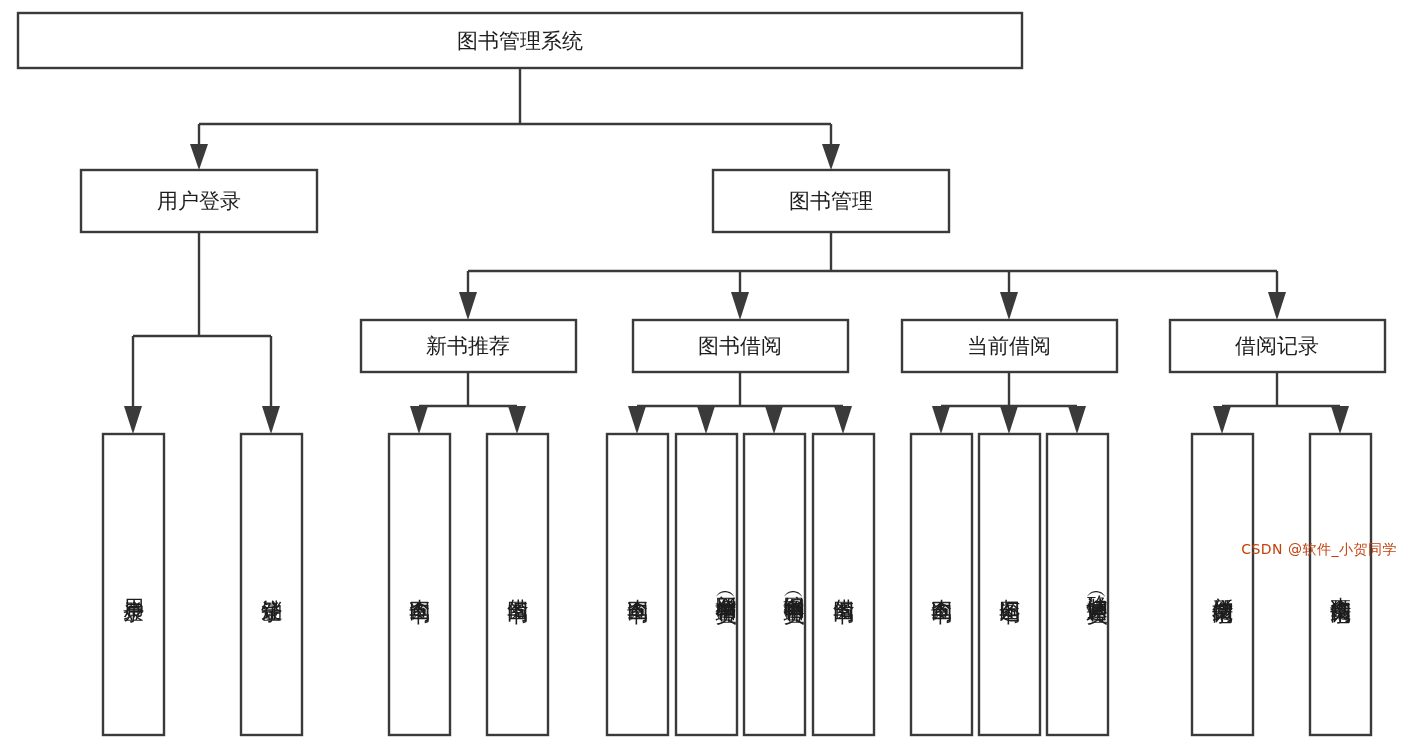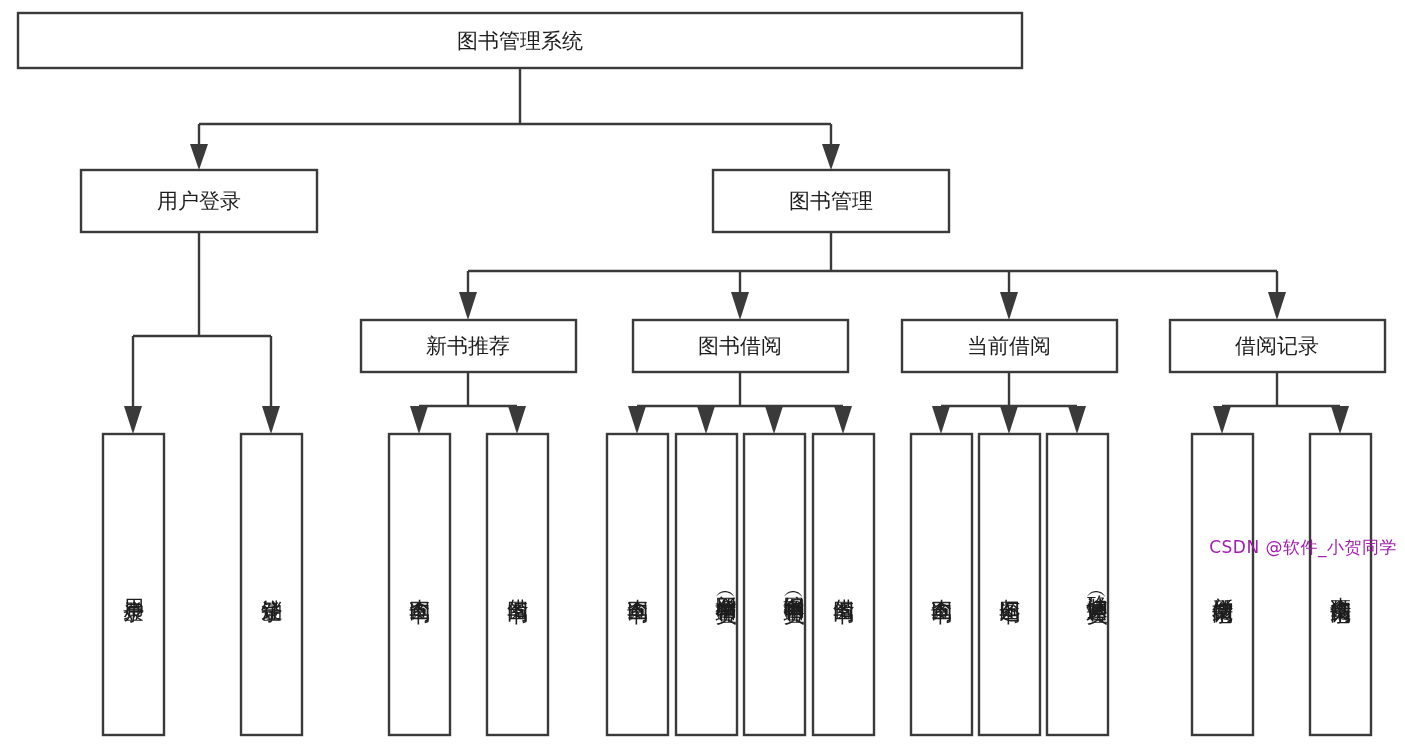--- a/index.html
+++ b/index.html
@@ -60,22 +60,22 @@
     letter-spacing: 1.5px;
     text-align: center;
     white-space: nowrap;
     pointer-events: none;
   }
   .watermark {
     position: absolute;
     right: 8px;
     bottom: 6px;
     font-family: "DejaVu Sans", "Liberation Sans", sans-serif;
-    font-size: 17px;
-    color: #a21caf;
+    font-size: 14px;
+    color: #c2410c;
     letter-spacing: 0.5px;
     white-space: nowrap;
   }
 </style>
 </head>
 <body>
 
 <div id="diagram-root">
 
   <svg id="flow-svg" viewBox="0 0 1405 747" xmlns="http://www.w3.org/2000/svg">

